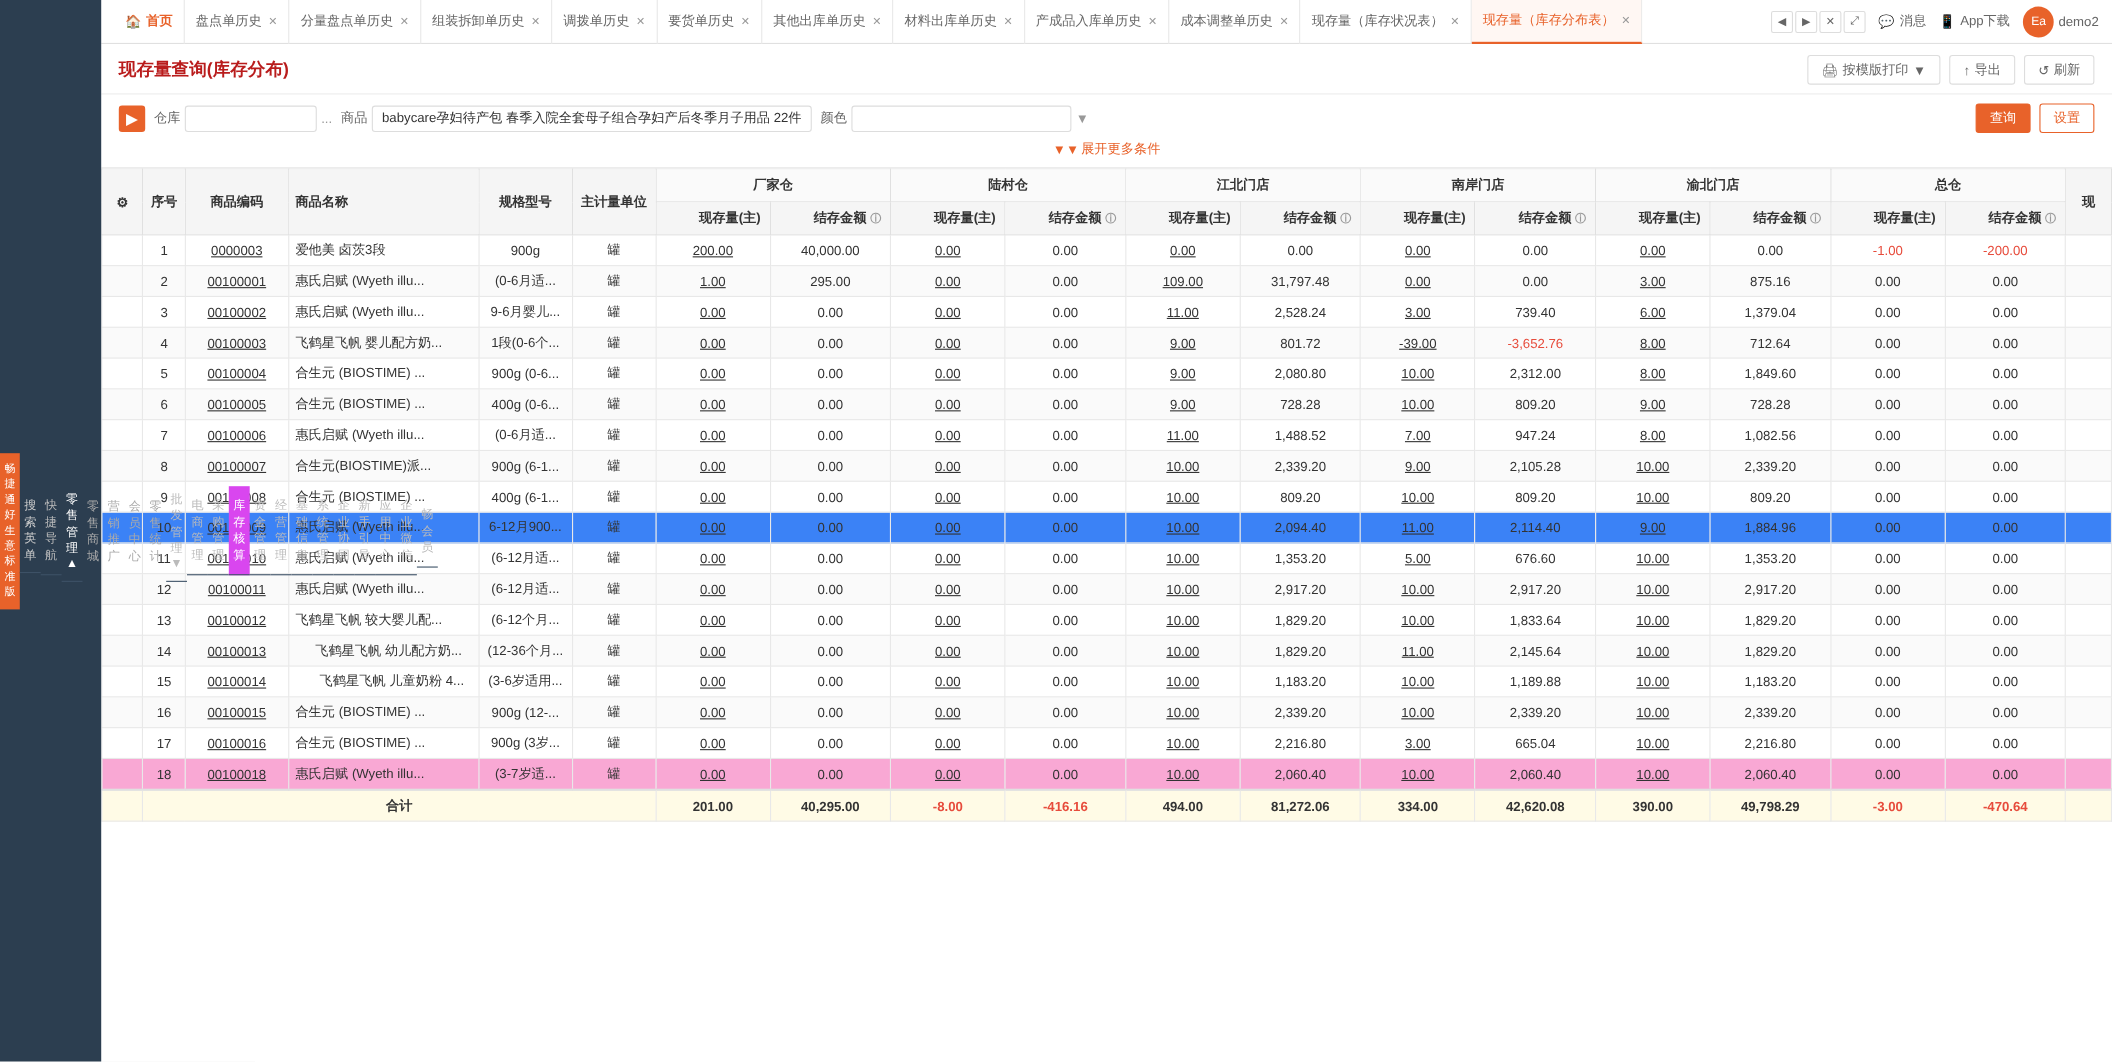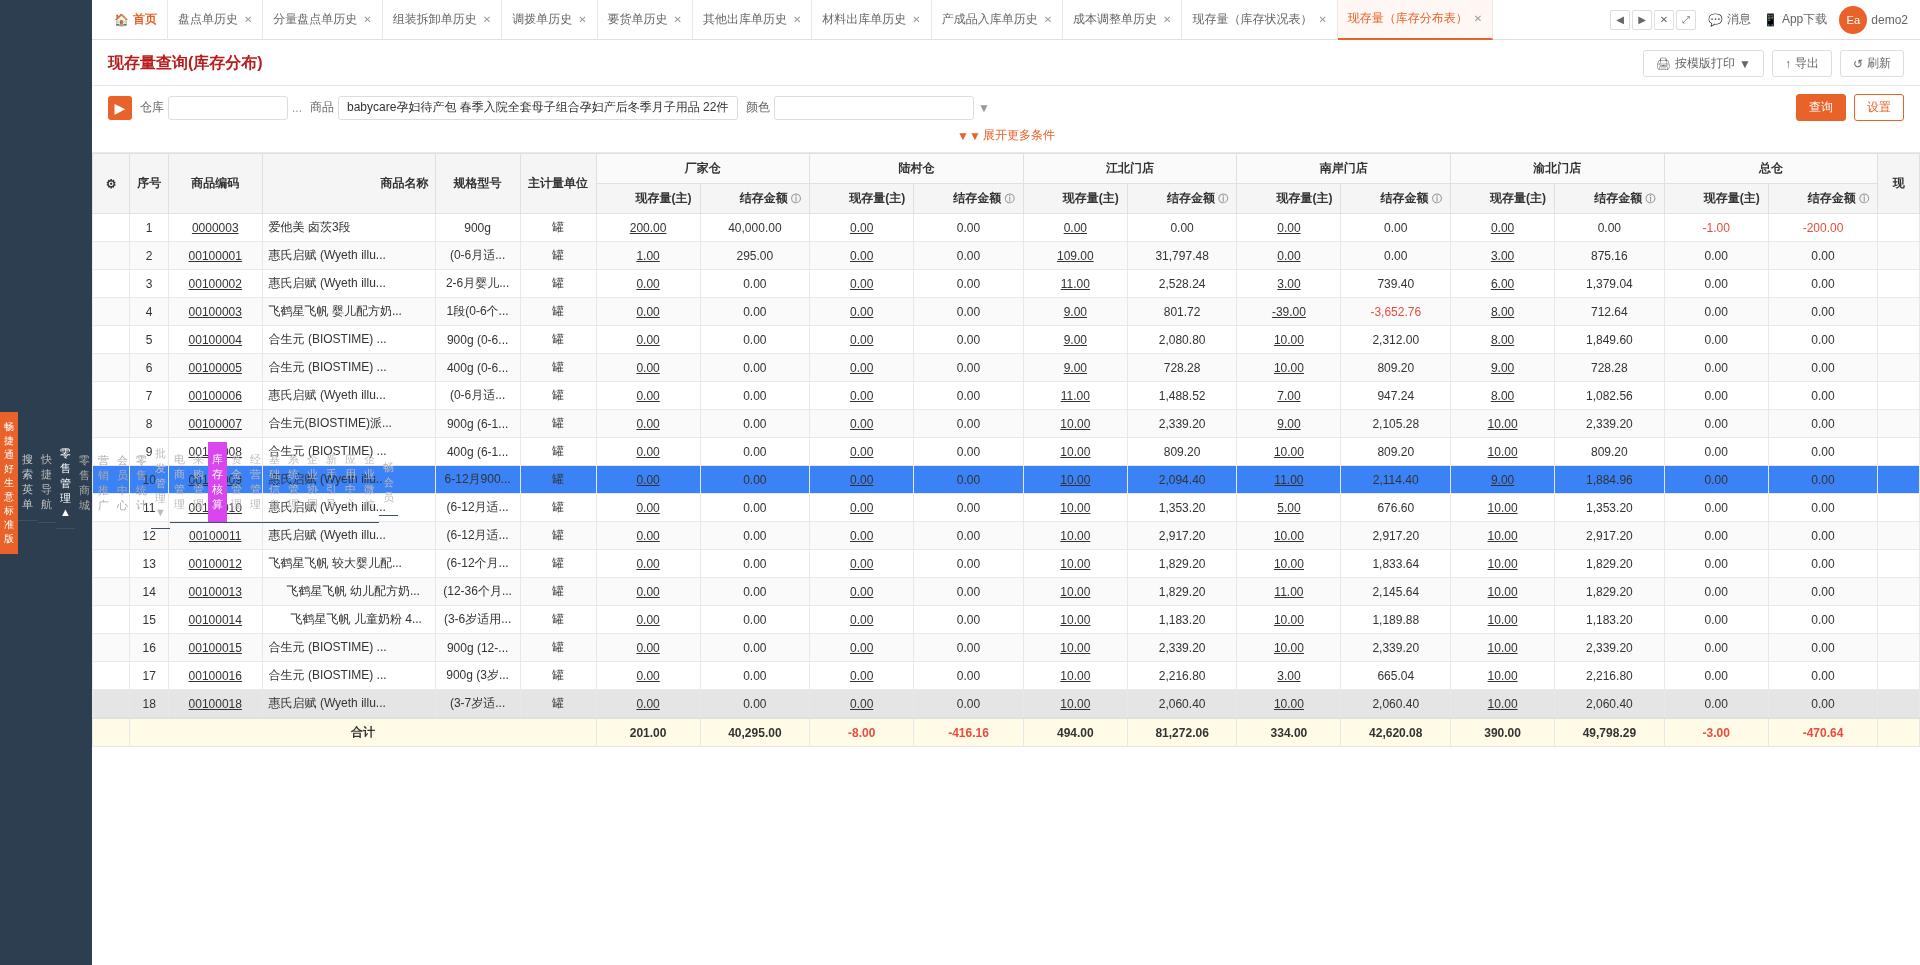--- a/index.html
+++ b/index.html
@@ -81,21 +81,21 @@
     tbody td {
       border: 1px solid #e8e8e8; padding: 5px 6px; text-align: center; color: #333; white-space: nowrap;
     }
     tbody tr:nth-child(even) { background: #fafafa; }
     .text-red { color: #e74c3c; }
     .underline { text-decoration: underline; cursor: pointer; color: #333; }
     .summary-row { background: #fffbe6 !important; font-weight: bold; }
     .summary-row td { border-top: 2px solid #e0e0e0; }
     .col-idx { width: 36px; }
     .col-code { width: 90px; }
-    .col-name { width: 160px; text-align: right; }
+    .col-name { width: 160px; text-align: left; }
     .col-spec { width: 80px; }
     .col-unit { width: 60px; }
     .col-num { width: 80px; padding-left: 37px; }
     .info-icon { font-size: 10px; color: #999; cursor: pointer; }
     .nav-arrows { display: flex; gap: 2px; }
     .nav-arrow { width: 20px; height: 20px; border: 1px solid #ddd; border-radius: 2px; display: flex; align-items: center; justify-content: center; cursor: pointer; font-size: 10px; color: #666; }
   </style>
 </head>
 <body>
 
@@ -344,21 +344,21 @@
     <td>875.16</td>
     <td class="">0.00</td>
     <td class="">0.00</td>
     <td></td>
   </tr>
             <tr>
     <td></td>
     <td>3</td>
     <td class="underline">00100002</td>
     <td style="text-align:left;">惠氏启赋 (Wyeth illu...</td>
-    <td>2-6月婴儿...</td>
+    <td>9-6月婴儿...</td>
     <td>罐</td>
     <td class="underline">0.00</td>
     <td>0.00</td>
     <td class="underline">0.00</td>
     <td>0.00</td>
     <td class="underline">11.00</td>
     <td>2,528.24</td>
     <td class="underline">3.00</td>
     <td class="">739.40</td>
     <td class="underline">6.00</td>
@@ -654,21 +654,21 @@
     <td class="underline">10.00</td>
     <td>2,216.80</td>
     <td class="underline">3.00</td>
     <td class="">665.04</td>
     <td class="underline">10.00</td>
     <td>2,216.80</td>
     <td class="">0.00</td>
     <td class="">0.00</td>
     <td></td>
   </tr>
-            <tr style="background: #e5e5e5;">
+            <tr style="background: #f9a8d4;">
     <td></td>
     <td>18</td>
     <td class="underline">00100018</td>
     <td style="text-align:left;">惠氏启赋 (Wyeth illu...</td>
     <td>(3-7岁适...</td>
     <td>罐</td>
     <td class="underline">0.00</td>
     <td>0.00</td>
     <td class="underline">0.00</td>
     <td>0.00</td>

